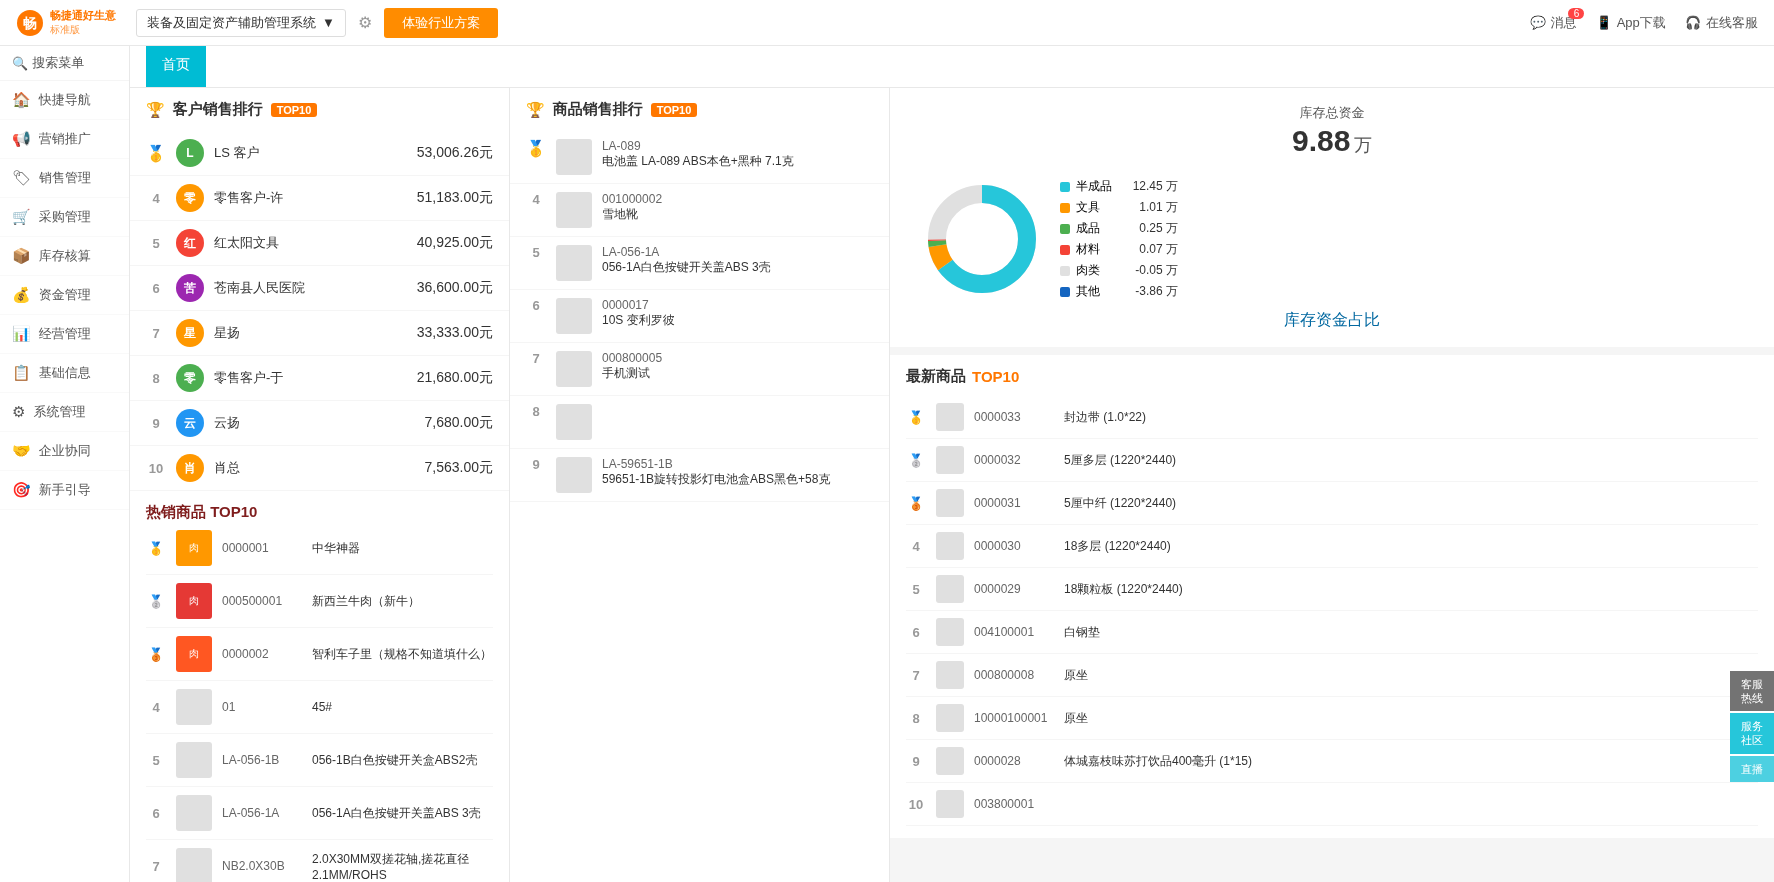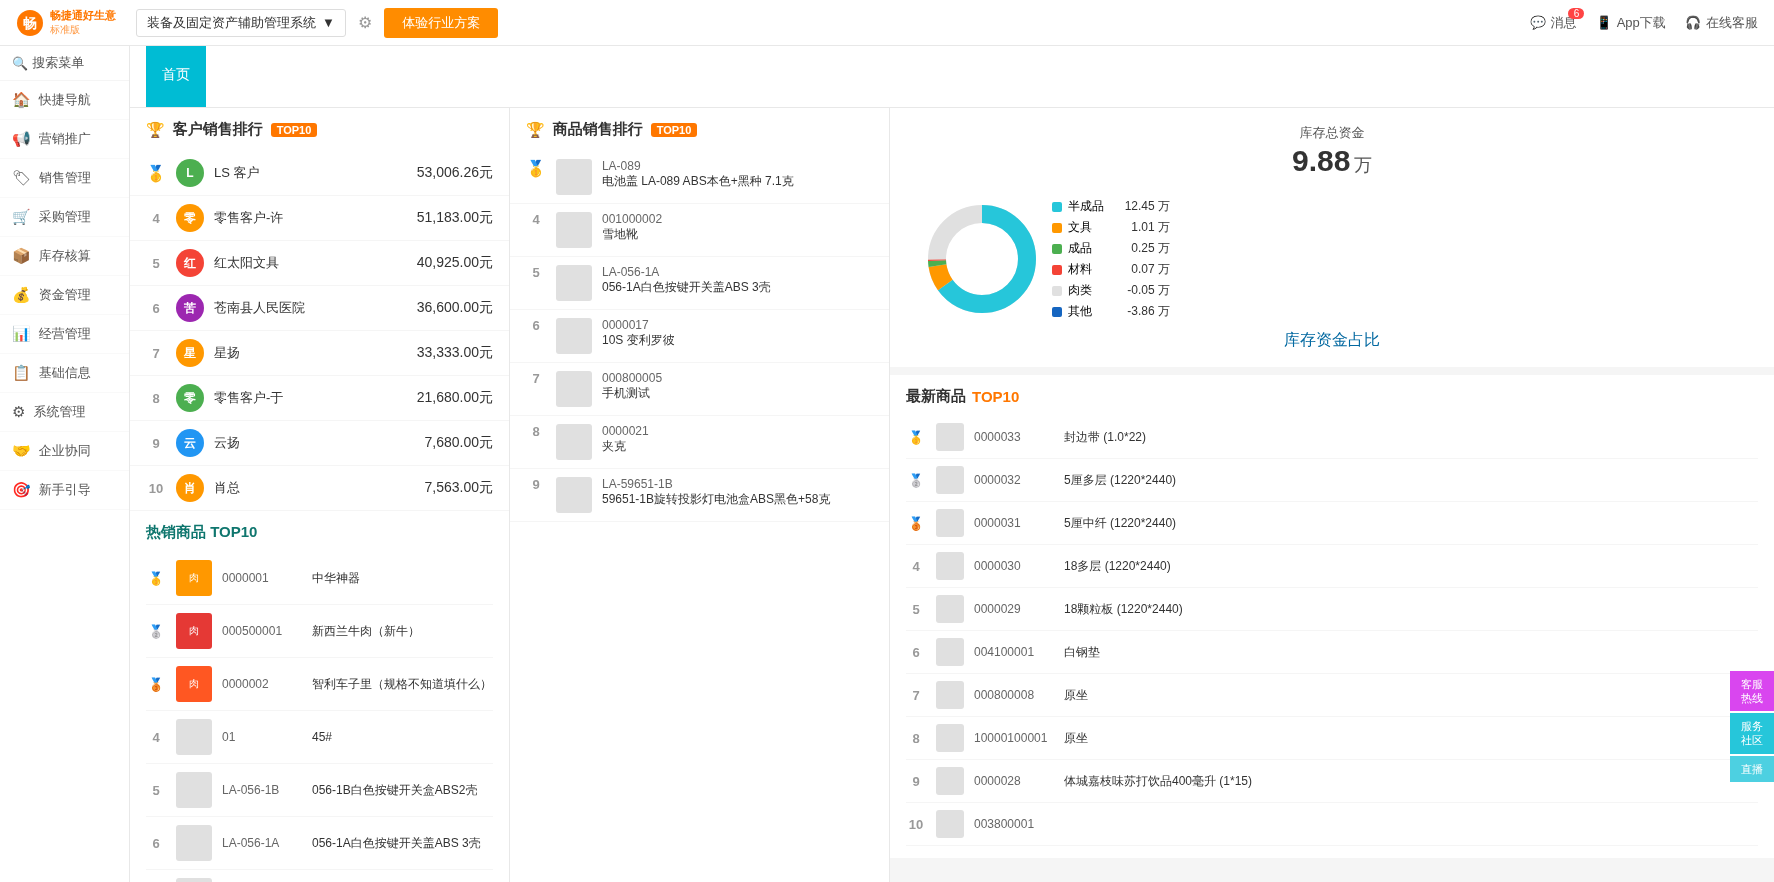--- a/index.html
+++ b/index.html
@@ -57,21 +57,21 @@
     }
     .sidebar-item .icon { font-size: 15px; }
 
     
     .main-content { flex: 1; display: flex; flex-direction: column; overflow: hidden; }
     .main-tabs {
       background: #fff; border-bottom: 1px solid #e8e8e8;
       display: flex; padding: 0 16px;
     }
     .tab-item {
-      padding: 20px 16px; cursor: pointer; font-size: 14px; color: #555;
+      padding: 10px 16px; cursor: pointer; font-size: 14px; color: #555;
       border-bottom: 3px solid transparent;
     }
     .tab-item.active { color: #fff; background: #00bcd4; border-radius: 0; }
 
     .content-area { display: flex; flex: 1; overflow: hidden; }
 
     
     .left-panel { width: 380px; background: #fff; border-right: 1px solid #e8e8e8; overflow-y: auto; padding-bottom: 10px; }
     .section-title { padding: 12px 16px; font-size: 15px; font-weight: bold; color: #333; display: flex; align-items: center; gap: 8px; }
     .top10-badge { background: #ff7700; color: #fff; font-size: 11px; padding: 1px 6px; border-radius: 3px; }
@@ -106,38 +106,38 @@
     .product-name { color: #333; font-size: 12px; line-height: 1.4; }
 
     
     .right-panel { flex: 1; background: #f5f5f5; overflow-y: auto; }
 
     .chart-legend { display: flex; flex-direction: column; gap: 4px; margin-left: 10px; }
     .legend-item { display: flex; align-items: center; gap: 6px; font-size: 12px; }
     .legend-color { width: 10px; height: 10px; border-radius: 2px; }
     .legend-value { margin-left: auto; color: #333; font-size: 12px; min-width: 60px; text-align: right; }
 
-    .donut-chart-area { display: flex; align-items: center; padding: 10px 16px; }
+    .donut-chart-area { display: flex; align-items: center; padding: 10px 16px; gap: 8px; }
 
     
     .new-products-section { background: #fff; padding: 12px 16px; }
     .new-products-title { font-size: 15px; font-weight: bold; color: #333; margin-bottom: 10px; display: flex; align-items: center; gap: 6px; }
     .top10-label { color: #ff7700; font-weight: bold; }
     .new-product-row {
       display: flex; align-items: center; gap: 10px;
       padding: 7px 0; border-bottom: 1px solid #f5f5f5; font-size: 13px;
     }
     .np-rank { width: 20px; text-align: center; color: #999; font-weight: bold; }
     .np-img { width: 28px; height: 28px; background: #e8e8e8; border-radius: 3px; display: flex; align-items: center; justify-content: center; }
     .np-code { color: #666; min-width: 80px; font-size: 12px; }
     .np-name { color: #333; font-size: 12px; flex: 1; }
 
     
     .hot-section { background: #fff; margin: 8px 0; padding: 12px 16px; flex: 1; }
-    .hot-title { font-size: 15px; font-weight: bold; color: #0f766e; margin-bottom: 10px; }
+    .hot-title { font-size: 15px; font-weight: bold; color: #7f1d1d; }
     .hot-product-row {
       display: flex; align-items: center; gap: 10px;
       padding: 8px 0; border-bottom: 1px solid #f5f5f5;
     }
     .hp-rank { width: 20px; text-align: center; color: #999; font-weight: bold; }
     .hp-img { width: 36px; height: 36px; background: #e0e0e0; border-radius: 3px; overflow: hidden; }
     .hp-code { color: #666; font-size: 12px; min-width: 80px; }
     .hp-name { color: #333; font-size: 12px; flex: 1; }
 
     
@@ -406,24 +406,20 @@
           <span class="rank-num">7</span>
           <div class="product-img" style="background:#e0e0e0;"></div>
           <div class="product-info">
             <div class="product-code">000800005</div>
             <div class="product-name">手机测试</div>
           </div>
         </div>
         <div class="product-row">
           <span class="rank-num">8</span>
           <div class="product-img" style="background:#e0e0e0;"></div>
-          <div class="product-info">
-            <div class="product-code">0000021</div>
-            <div class="product-name">夹克</div>
-          </div>
         </div>
         <div class="product-row">
           <span class="rank-num">9</span>
           <div class="product-img" style="background:#e0e0e0;"></div>
           <div class="product-info">
             <div class="product-code">LA-59651-1B</div>
             <div class="product-name">59651-1B旋转投影灯电池盒ABS黑色+58克</div>
           </div>
         </div>
       </div>
@@ -553,16 +549,16 @@
             <div class="np-img" style="background:#e0e0e0;width:28px;height:28px;border-radius:3px;"></div>
             <span class="np-code">003800001</span>
           </div>
         </div>
       </div>
     </div>
   </div>
 </div>
 
 <div class="float-service">
-  <div class="float-btn" style="background:#d946ef;">客服<br>热线</div>
+  <div class="float-btn" style="background:#737373;">客服<br>热线</div>
   <div class="float-btn" style="background:#26c6da;">服务<br>社区</div>
   <div class="float-btn" style="background:#4dd0e1;">直播</div>
 </div>
 
 </body></html>

